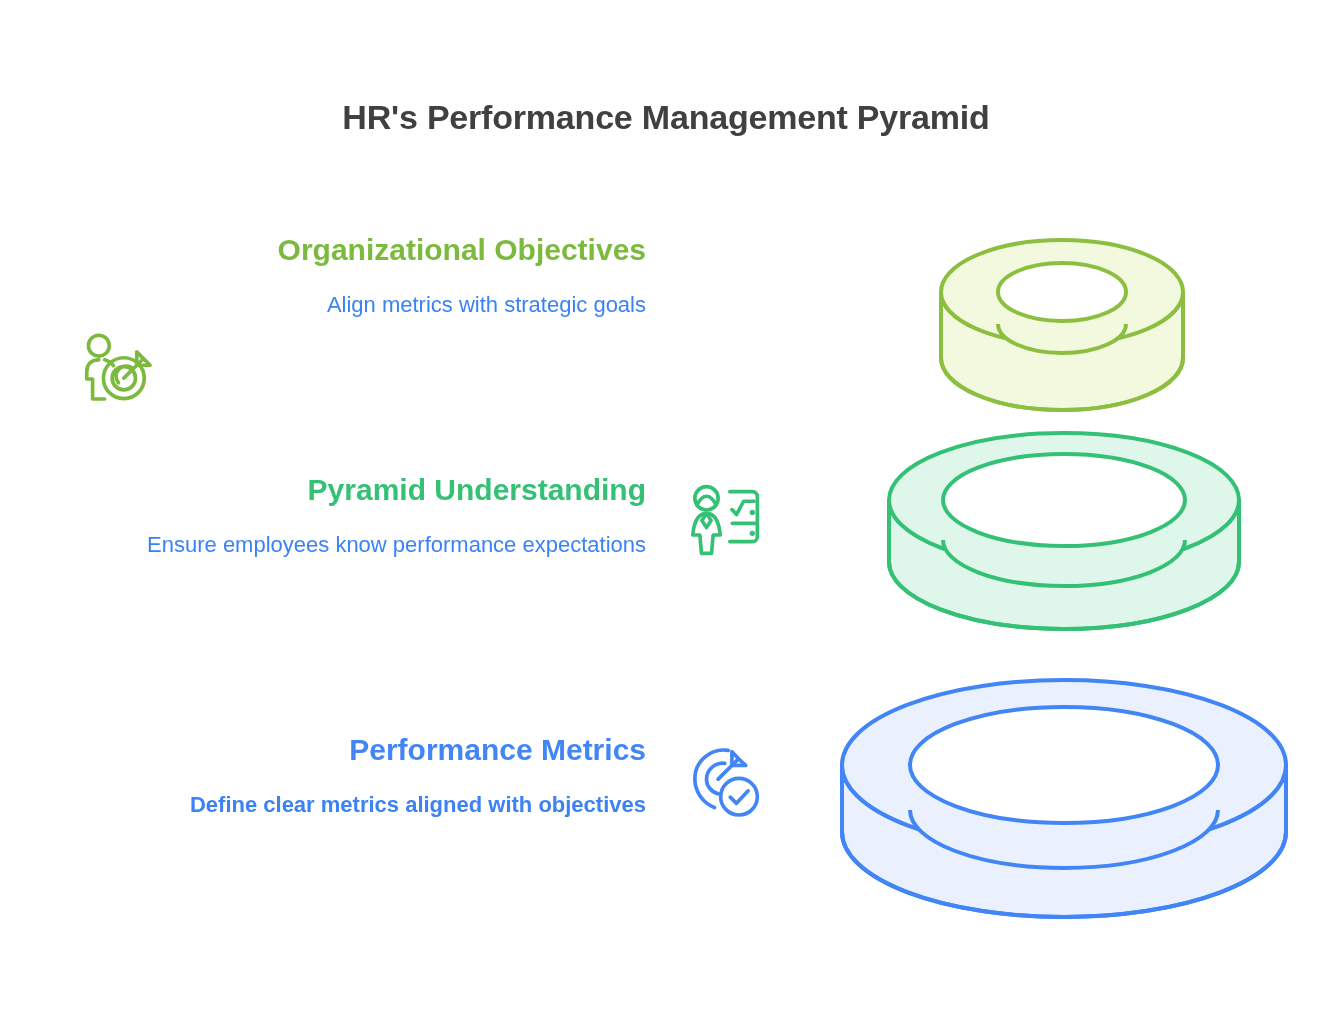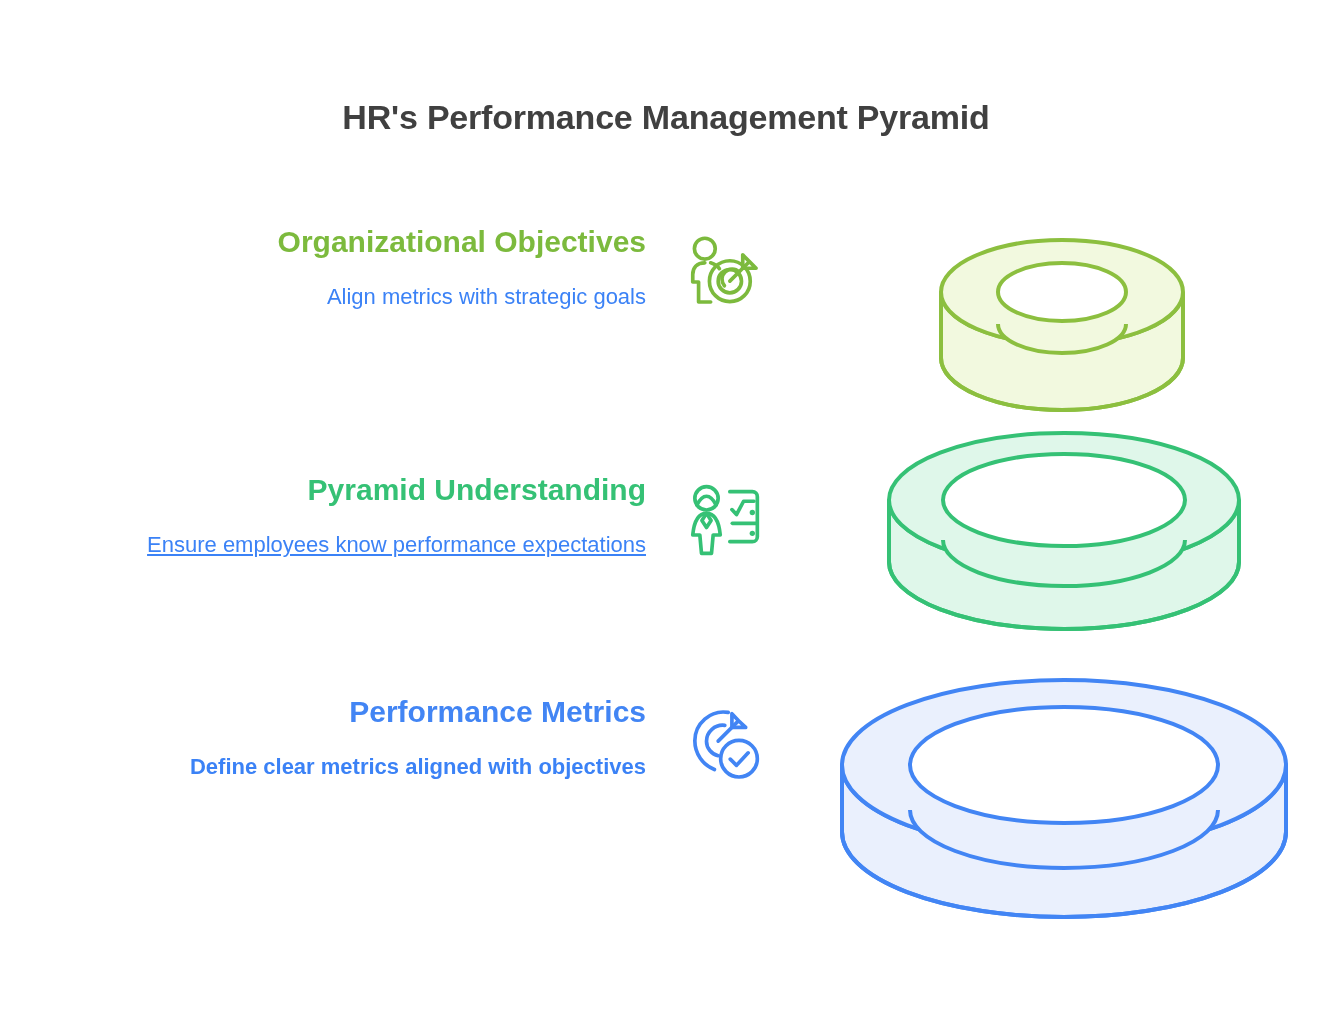--- a/index.html
+++ b/index.html
@@ -55,29 +55,29 @@
     color: #3b82f6;
     line-height: 1.42;
   }
   .row-icon {
     width: 118px;
     display: flex;
     justify-content: center;
     padding-left: 38px;
   }
 
-  #row-1 { top: 224px; }
+  #row-1 { top: 232px; flex-direction: column; }
   #row-2 { top: 472px; }
-  #row-3 { top: 694px; }
+  #row-3 { top: 732px; }
 
   #row-1 .row-heading { color: #7CBA3D; }
   #row-2 .row-heading { color: #35C175; }
   #row-3 .row-heading { color: #4285F4; }
 
-  #row-2 .row-desc { padding-left: 60px; text-decoration: underline; }
+  #row-2 .row-desc { padding-left: 60px; }
   #row-3 .row-desc { white-space: nowrap; font-weight: bold; }
 
   
   #rings {
     position: absolute;
     left: 800px;
     top: 210px;
     width: 520px;
     height: 740px;
   }

